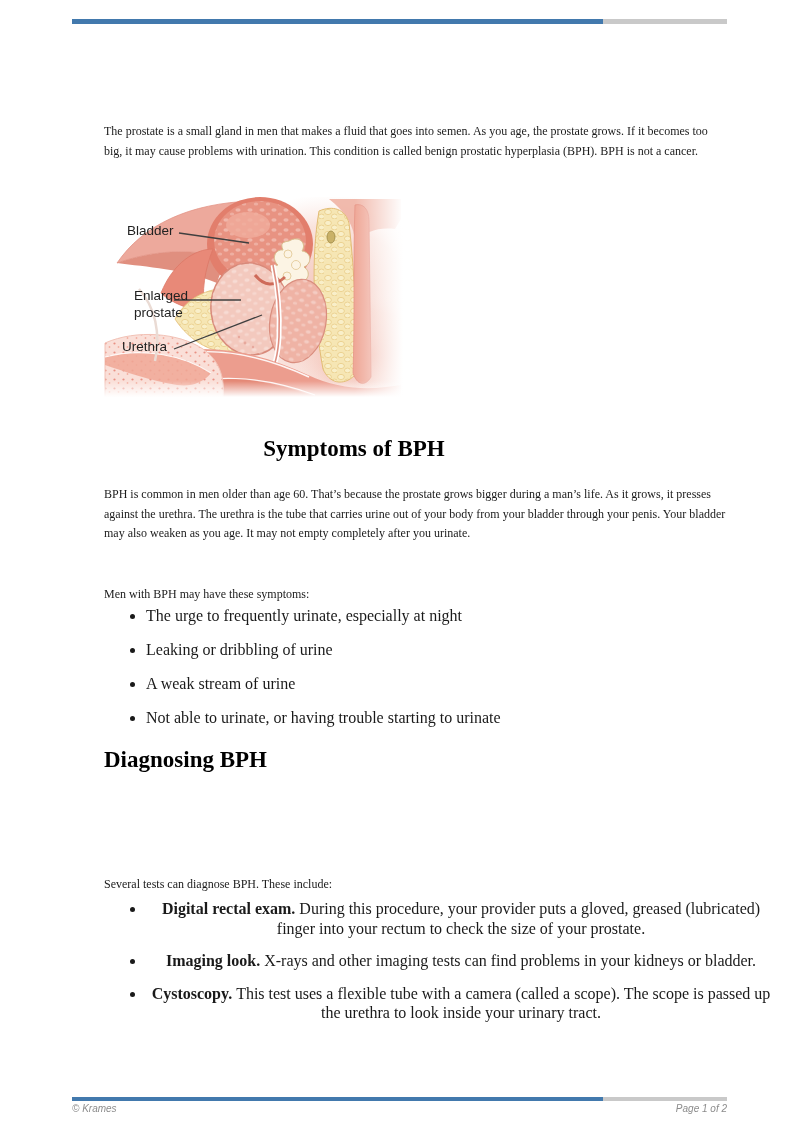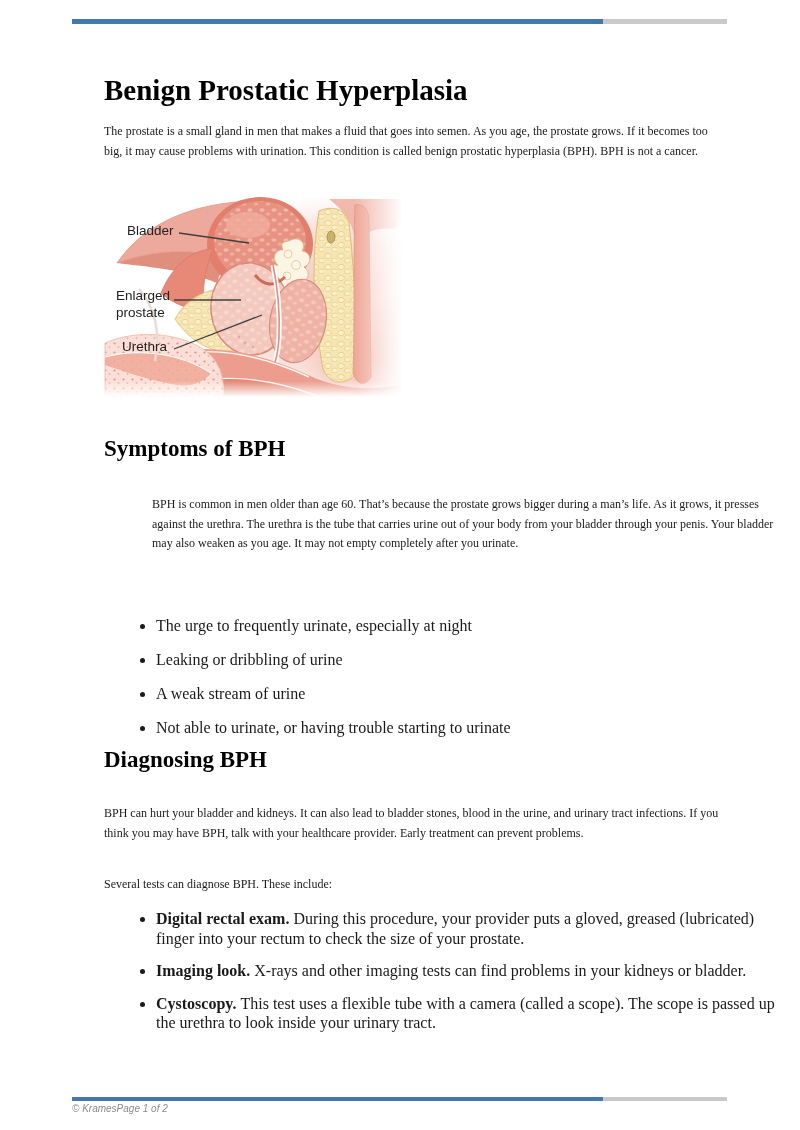--- a/index.html
+++ b/index.html
@@ -32,75 +32,74 @@
   .body-text {
     position: absolute; left: 104px; width: 622px;
     font-size: 12px; line-height: 19.5px;
   }
   .intro { top: 110px; }
 
   h2.section-heading {
     position: absolute; left: 104px; width: 500px; margin: 0;
     font-size: 23px; font-weight: bold; line-height: 28px; color: #000;
   }
-  .h-symptoms { top: 435px; }
+  .h-symptoms { top: 435px; text-align: center; }
   .h-diagnosing { top: 746px; }
 
-  .p-symptoms { top: 483px; margin-left: 48px; }
+  .p-symptoms { top: 473px; }
   .p-men { top: 573px; }
   .p-diagnosing { top: 792px; }
   .p-several { top: 863px; }
 
   ul.doc-list {
     position: absolute; left: 104px; width: 630px;
-    margin: 10px; padding: 0 0 0 42px;
+    margin: 0; padding: 0 0 0 42px;
     font-size: 16px; line-height: 19.5px;
     list-style: disc outside;
   }
   ul.symptoms-list { top: 606px; }
   ul.symptoms-list li { margin-bottom: 14.5px; }
   ul.tests-list { top: 899px; }
-  ul.tests-list li { margin-bottom: 13px; }
+  ul.tests-list li { margin-bottom: 13px; text-align: center; }
   ul.doc-list li strong { font-weight: bold; }
 
   
   .figure {
     position: absolute; left: 103px; top: 197px;
     width: 300px; height: 200px;
   }
   .figure svg { position: absolute; left: 0; top: 0; }
   .fig-label {
     position: absolute;
     font-family: "Liberation Sans", sans-serif;
     font-size: 13.5px; line-height: 16.5px; color: #222;
     white-space: pre-line;
   }
   .lbl-bladder { left: 24px; top: 26px; text-align: center; }
-  .lbl-prostate { left: 13px; top: 91px; }
+  .lbl-prostate { left: 31px; top: 91px; }
   .lbl-urethra { left: 19px; top: 142px; }
 
   
   .footer-row {
     position: absolute; left: 72px; top: 1103px; width: 655px;
-    display: flex; justify-content: flex-start;
+    display: flex; justify-content: space-between;
     font-family: "Liberation Sans", sans-serif;
     font-style: italic; font-size: 10px; color: #8C8C8C;
   }
 </style>
 </head>
 <body>
 
 <div class="page">
 
   <div class="rule top">
     <span class="seg-blue"></span>
     <span class="seg-gray"></span>
   </div>
 
-  <h1 class="page-title">Benign Prostatic Hyperplasia</h1>
 
   <p class="body-text intro">The prostate is a small gland in men that makes a fluid that goes into semen. As you age, the prostate grows. If it becomes too big, it may cause problems with urination. This condition is called benign prostatic hyperplasia (BPH). BPH is not a cancer.</p>
 
   <div class="figure">
     <svg width="300" height="200" viewBox="0 0 300 200">
       <defs>
         <radialGradient id="gBlob" cx="50%" cy="50%" r="50%">
           <stop offset="0%" stop-color="#F2BCB0" stop-opacity="0.9"></stop>
           <stop offset="70%" stop-color="#F4C6BA" stop-opacity="0.5"></stop>
           <stop offset="100%" stop-color="#F7D6CC" stop-opacity="0"></stop>
@@ -206,29 +205,29 @@
     </svg>
 
     <div class="fig-label lbl-bladder">Bladder</div>
     <div class="fig-label lbl-prostate">Enlarged
 prostate</div>
     <div class="fig-label lbl-urethra">Urethra</div>
   </div>
 
   <h2 class="section-heading h-symptoms">Symptoms of BPH</h2>
   <p class="body-text p-symptoms">BPH is common in men older than age 60. That’s because the prostate grows bigger during a man’s life. As it grows, it presses against the urethra. The urethra is the tube that carries urine out of your body from your bladder through your penis. Your bladder may also weaken as you age. It may not empty completely after you urinate.</p>
+  <p class="body-text p-men">Men with BPH may have these symptoms:</p>
   <ul class="doc-list symptoms-list">
       <li>The urge to frequently urinate, especially at night</li>
       <li>Leaking or dribbling of urine</li>
       <li>A weak stream of urine</li>
       <li>Not able to urinate, or having trouble starting to urinate</li>
     </ul>
 
   <h2 class="section-heading h-diagnosing">Diagnosing BPH</h2>
-  <p class="body-text p-diagnosing">BPH can hurt your bladder and kidneys. It can also lead to bladder stones, blood in the urine, and urinary tract infections. If you think you may have BPH, talk with your healthcare provider. Early treatment can prevent problems.</p>
   <p class="body-text p-several">Several tests can diagnose BPH. These include:</p>
   <ul class="doc-list tests-list">
       <li><strong>Digital rectal exam. </strong>During this procedure, your provider puts a gloved, greased (lubricated) finger into your rectum to check the size of your prostate.</li>
       <li><strong>Imaging look. </strong>X-rays and other imaging tests can find problems in your kidneys or bladder.</li>
       <li><strong>Cystoscopy. </strong>This test uses a flexible tube with a camera (called a scope). The scope is passed up the urethra to look inside your urinary tract.</li>
     </ul>
 
   <div class="rule bottom">
     <span class="seg-blue"></span>
     <span class="seg-gray"></span>

